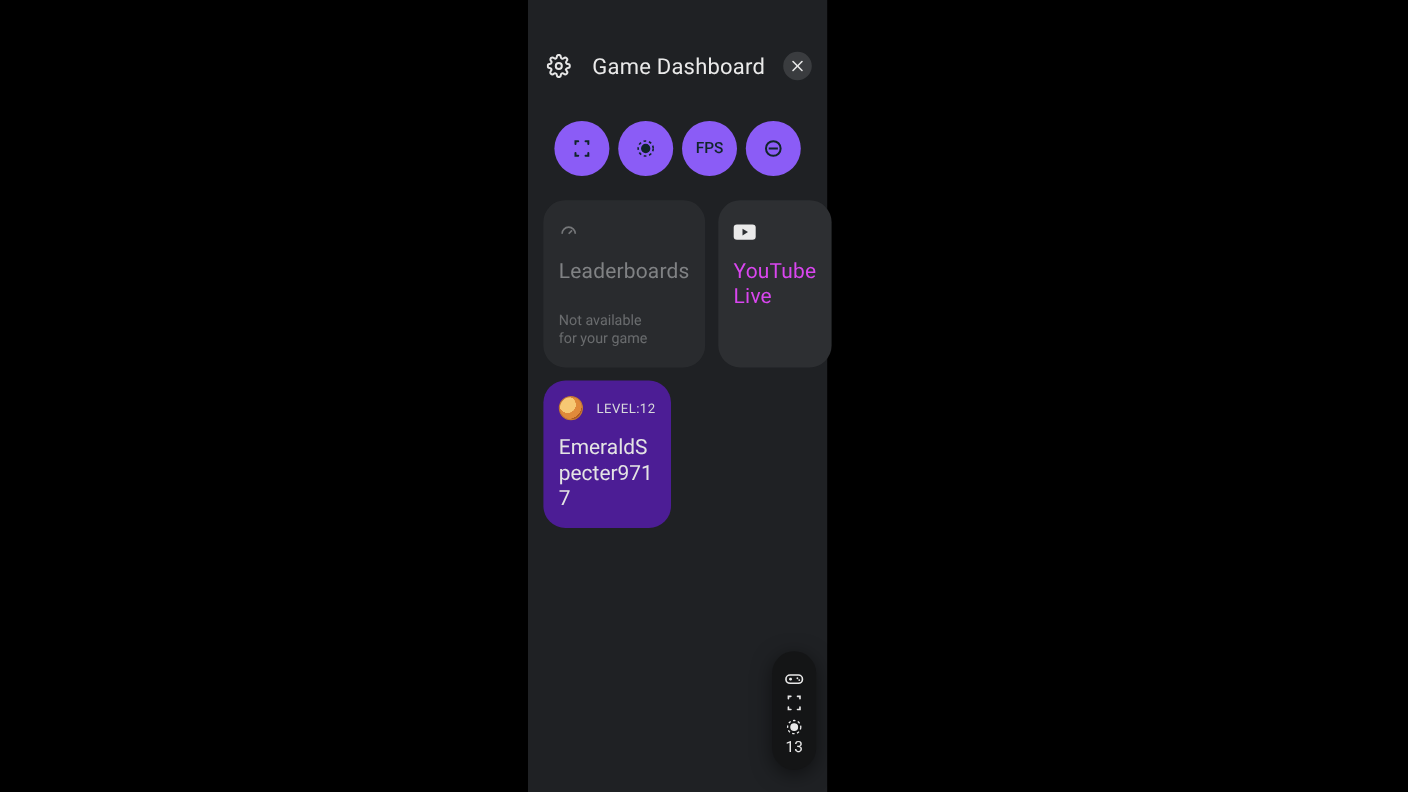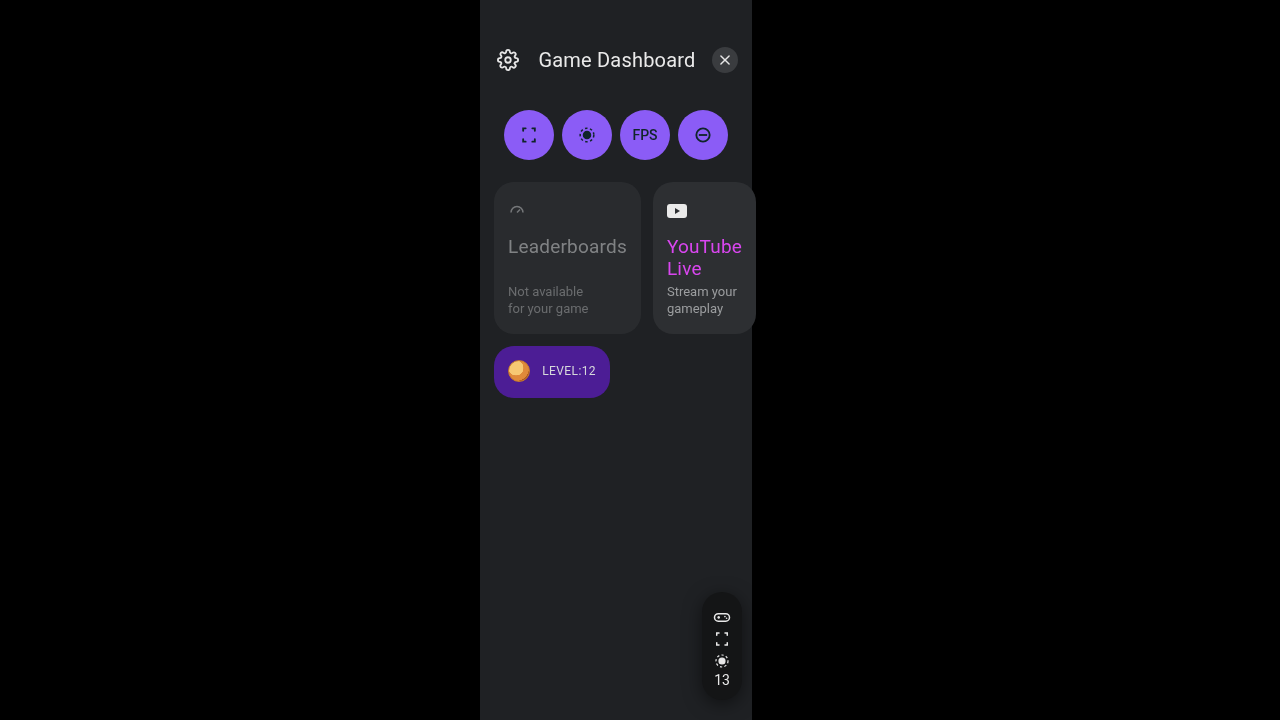--- a/index.html
+++ b/index.html
@@ -186,29 +186,29 @@
           <span>Not available</span><br>
           <span>for your game</span>
         </div>
       </div>
 
       <div class="card">
         <div class="card-icon">
           <div class="yt-badge"></div>
         </div>
         <div class="card-title">YouTube Live</div>
-        <div class="card-sub">Stream your gameplay</div>
       </div>
     </div>
 
     <div class="profile-card">
       <div class="profile-top">
         <div class="avatar"></div>
         <div class="level">LEVEL:12</div>
       </div>
+      <div class="username">EmeraldSpecter9717</div>
     </div>
 
     <div class="floating-bar">
       <div class="fb-item">
         <svg width="20" height="20" viewBox="0 0 24 24" fill="none" stroke="#e8e8e8" stroke-width="1.8">
           <rect x="3" y="8" width="18" height="9" rx="4.5"></rect>
           <line x1="8" y1="11" x2="8" y2="14"></line>
             <line x1="6.5" y1="12.5" x2="9.5" y2="12.5"></line>
           <circle cx="15.5" cy="11.5" r="1" fill="#e8e8e8" stroke="none"></circle>
           <circle cx="17.5" cy="13.5" r="1" fill="#e8e8e8" stroke="none"></circle>

